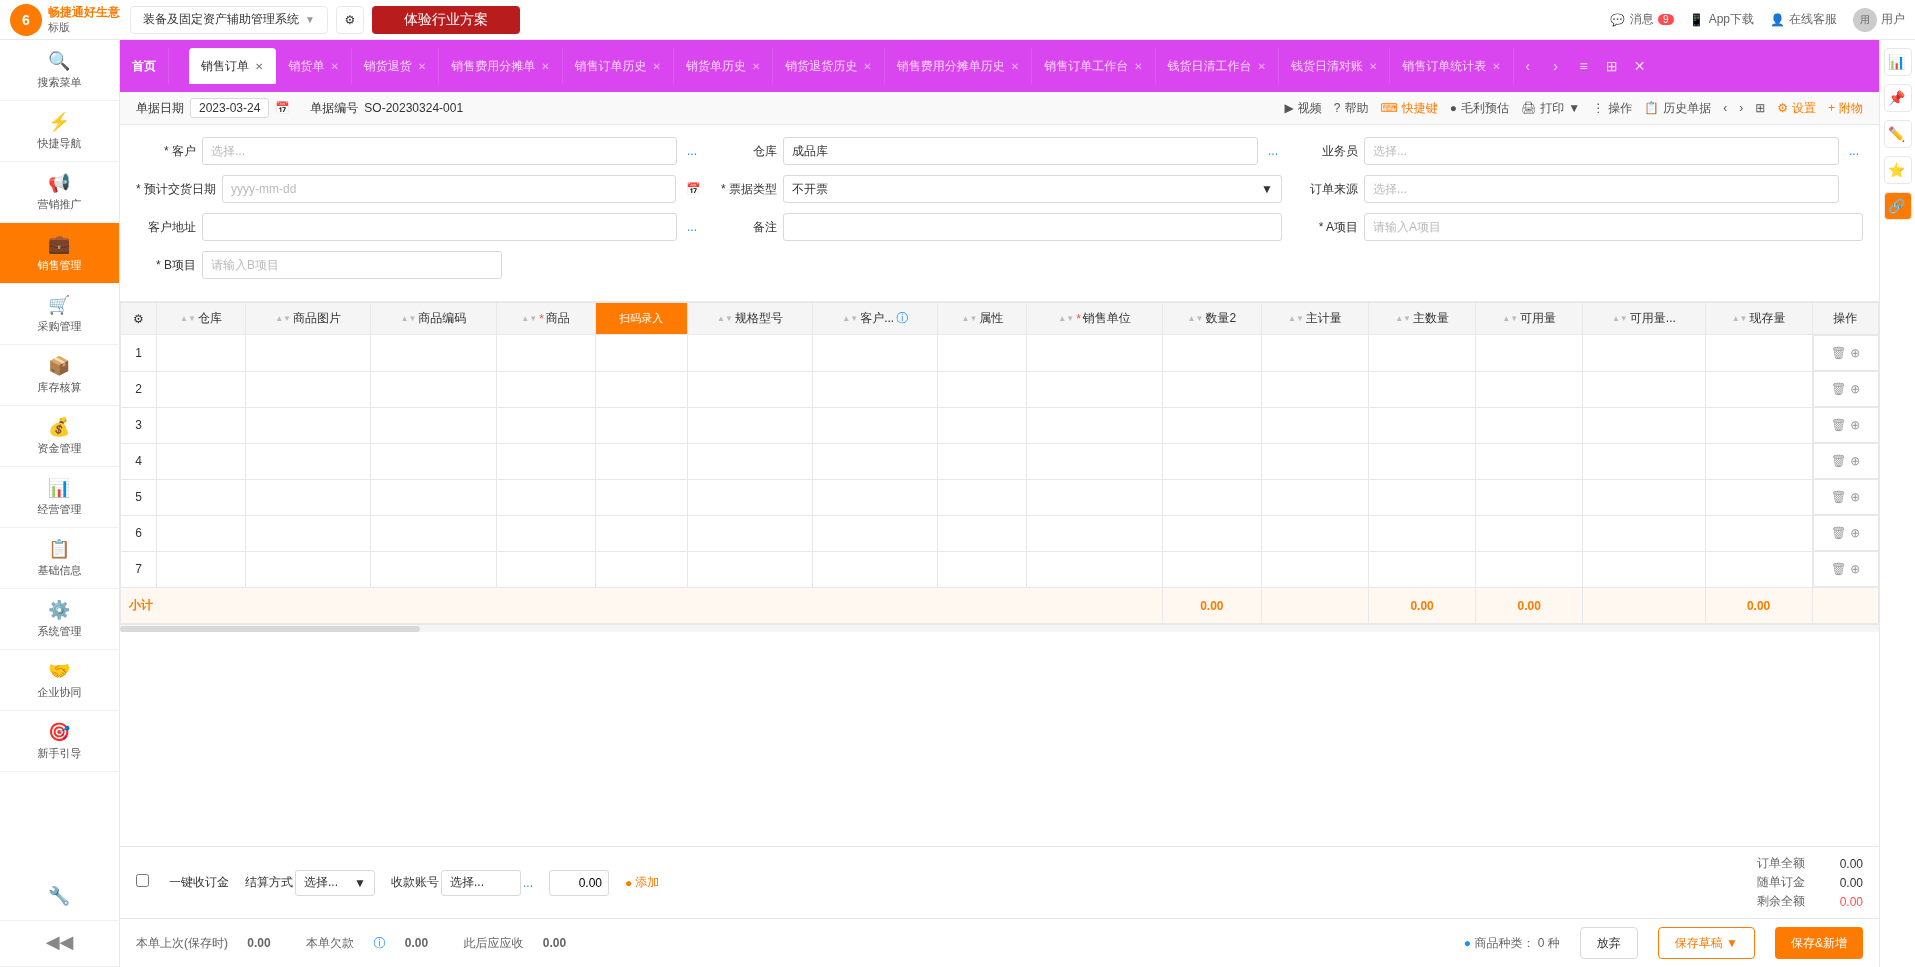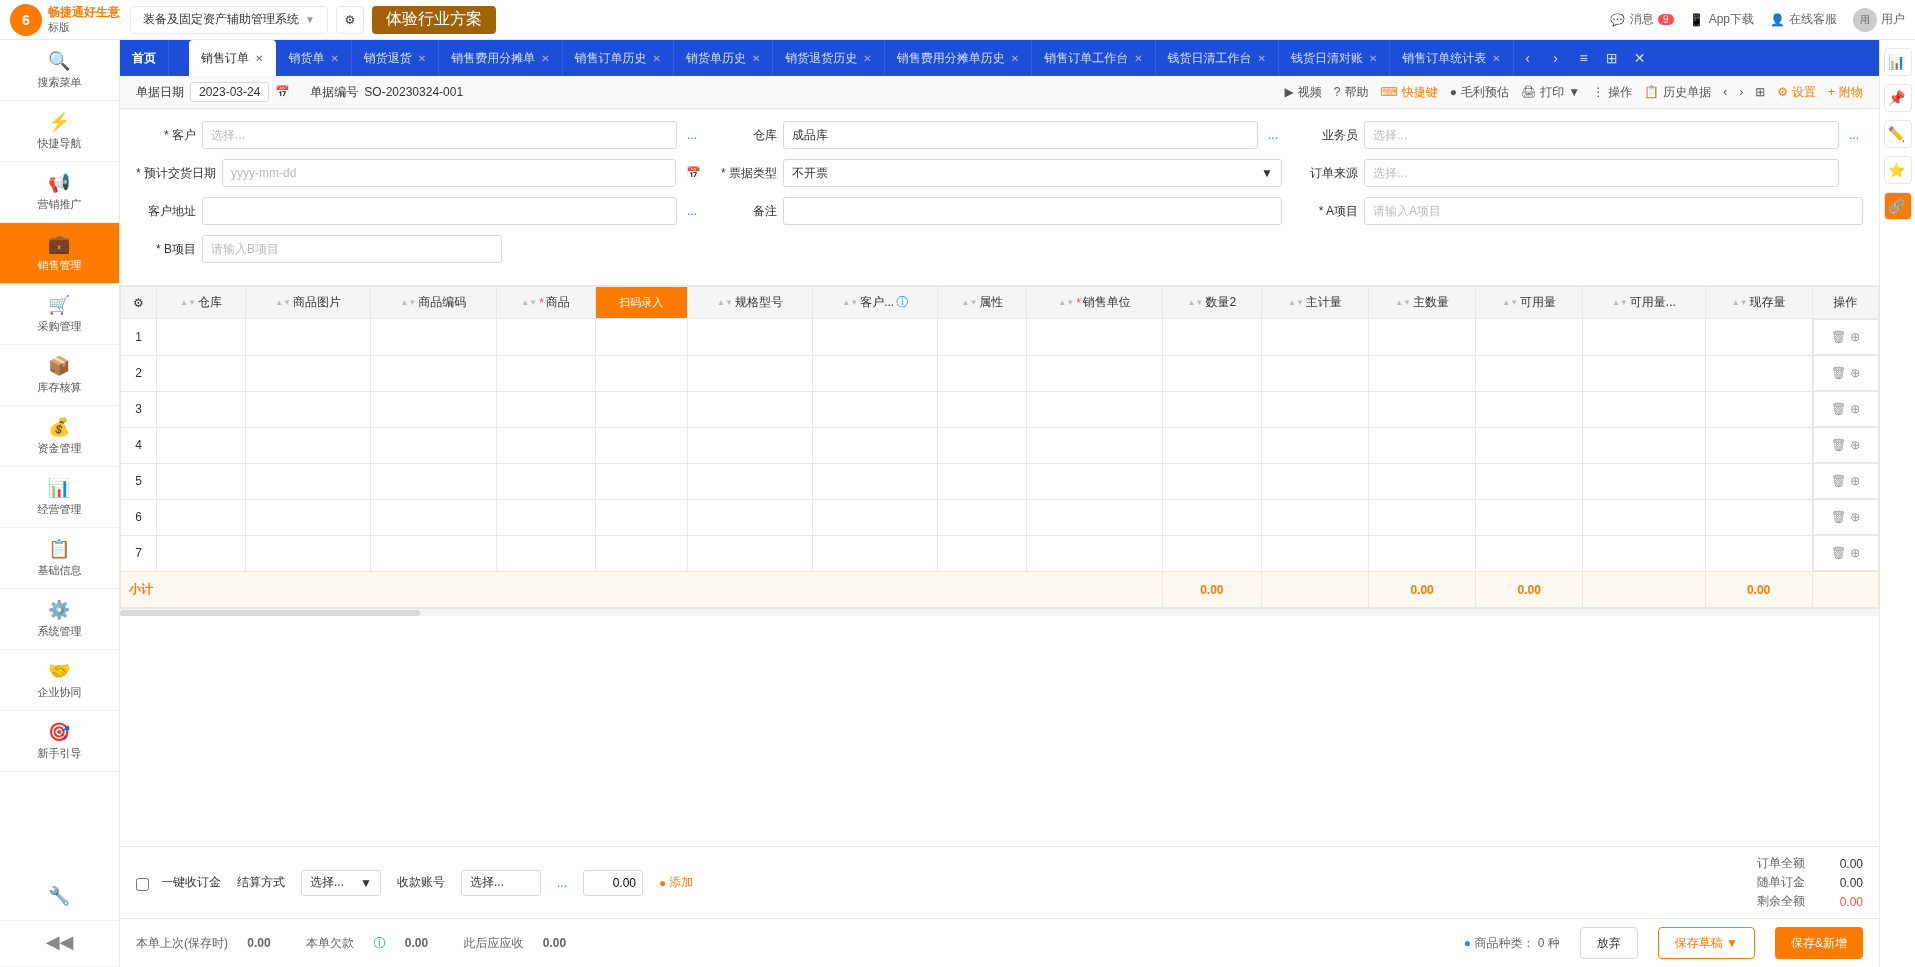--- a/index.html
+++ b/index.html
@@ -58,28 +58,28 @@
       width: 28px; height: 28px;
       border: 1px solid #e8e8e8;
       border-radius: 4px;
       display: flex; align-items: center; justify-content: center;
       cursor: pointer;
       background: #fff;
       margin-right: 8px;
     }
     
     .industry-btn {
-      background: #a16207;
+      background: #b91c1c;
       color: white;
       border: none;
       border-radius: 4px;
-      padding: 0 14px;
+      padding: 0 32px;
       height: 28px;
       cursor: pointer;
-      font-size: 16px;
+      font-size: 14px;
     }
     
     .header-right {
       margin-left: auto;
       display: flex;
       align-items: center;
       gap: 16px;
       font-size: 12px;
       color: #666;
     }
@@ -151,24 +151,24 @@
     .main-content {
       flex: 1;
       overflow: hidden;
       display: flex;
       flex-direction: column;
       background: #f0f2f5;
     }
     
     
     .tab-bar {
-      background: #1d4ed8;
-      display: flex;
-      align-items: center;
-      height: 36px;
+      background: #d946ef;
+      display: flex;
+      align-items: center;
+      height: 52px;
       overflow: hidden;
       text-align: center;
     }
     .tab-item {
       display: flex;
       align-items: center;
       padding: 0 12px;
       height: 36px;
       cursor: pointer;
       color: rgba(255,255,255,0.8);
@@ -368,27 +368,27 @@
       background: #fff;
       border-top: 1px solid #e8e8e8;
       padding: 8px 16px;
       display: flex;
       align-items: center;
       gap: 16px;
       font-size: 12px;
     }
     .checkbox-item {
       display: flex;
-      align-items: flex-end;
-      gap: 12px;
+      align-items: flex-start;
+      gap: 20px;
     }
     .payment-select {
       display: flex;
       align-items: center;
-      gap: 16px;
+      gap: 2px;
     }
     .select-box {
       border: 1px solid #d9d9d9;
       border-radius: 3px;
       padding: 2px 8px;
       height: 26px;
       min-width: 80px;
       background: #fff;
       font-size: 12px;
       display: flex;

